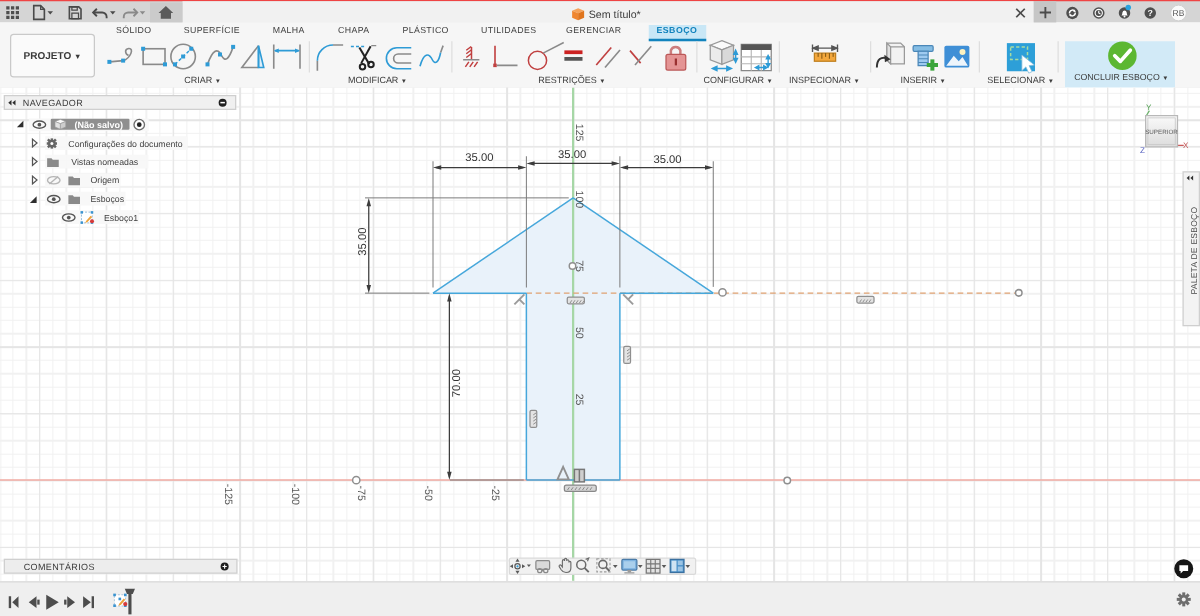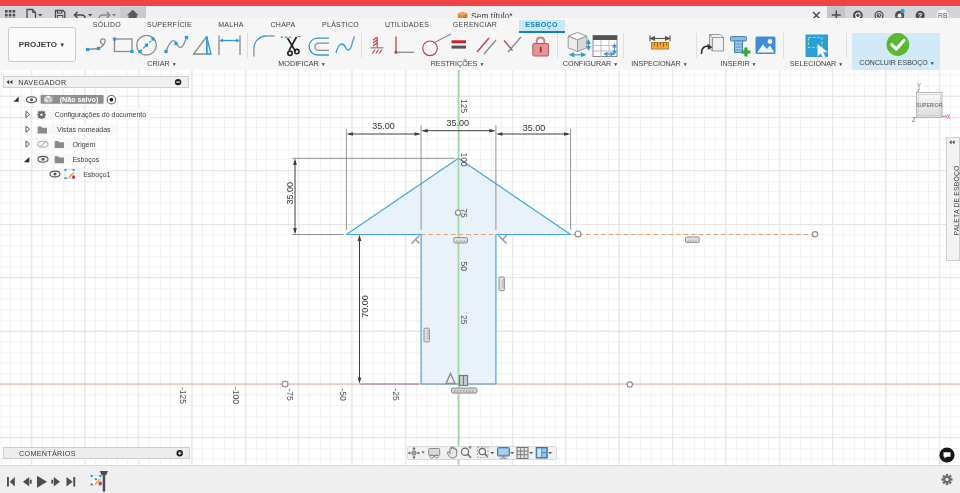--- a/index.html
+++ b/index.html
@@ -1,21 +1,21 @@
 <!DOCTYPE html>
 <html><head>
 <meta charset="utf-8">
 <style>
   * { margin:0; padding:0; box-sizing:border-box; }
   html,body { width:960px; height:493px; overflow:hidden; }
   body { font-family:"Liberation Sans", sans-serif; position:relative; background:#fff; }
   .abs { position:absolute; }
 
   
-  #topbar { left:0; top:0; width:960px; height:18px; background:#d5d5d5; border-top:6px solid #ef4444; }
+  #topbar { left:0; top:0; width:960px; height:18px; background:#d5d5d5; border-top:1px solid #ef4444; }
   #topbar .tab { left:146px; top:0; width:681px; height:18px; background:#f1f1f1; }
   #topbar .homebtn { left:120px; top:1px; width:26px; height:17px; background:#cbcbcb; }
   #topbar .plusbtn { left:827px; top:0; width:18px; height:18px; background:#c6c6c6; }
   #docname { left:471px; top:4.5px; font-size:8.5px; color:#3a3a3a; }
 
   
   #ribbon { left:0; top:18px; width:960px; height:52.5px; background:#f6f6f6; border-bottom:1px solid #dcdcdc; }
   .rtab { position:absolute; top:3px; font-size:7px; color:#3d3d3d; letter-spacing:0.3px; white-space:nowrap; transform:translateX(-50%); }
   #esbtab { position:absolute; left:518.5px; top:1.5px; width:46px; height:13.5px; background:#c9e7f6; border-bottom:2.5px solid #1283bd; text-align:center; font-size:7px; font-weight:bold; color:#1283bd; letter-spacing:0.4px; line-height:10px; }
   .glabel { position:absolute; top:41px; font-size:7.2px; color:#3d3d3d; white-space:nowrap; transform:translateX(-50%); }

